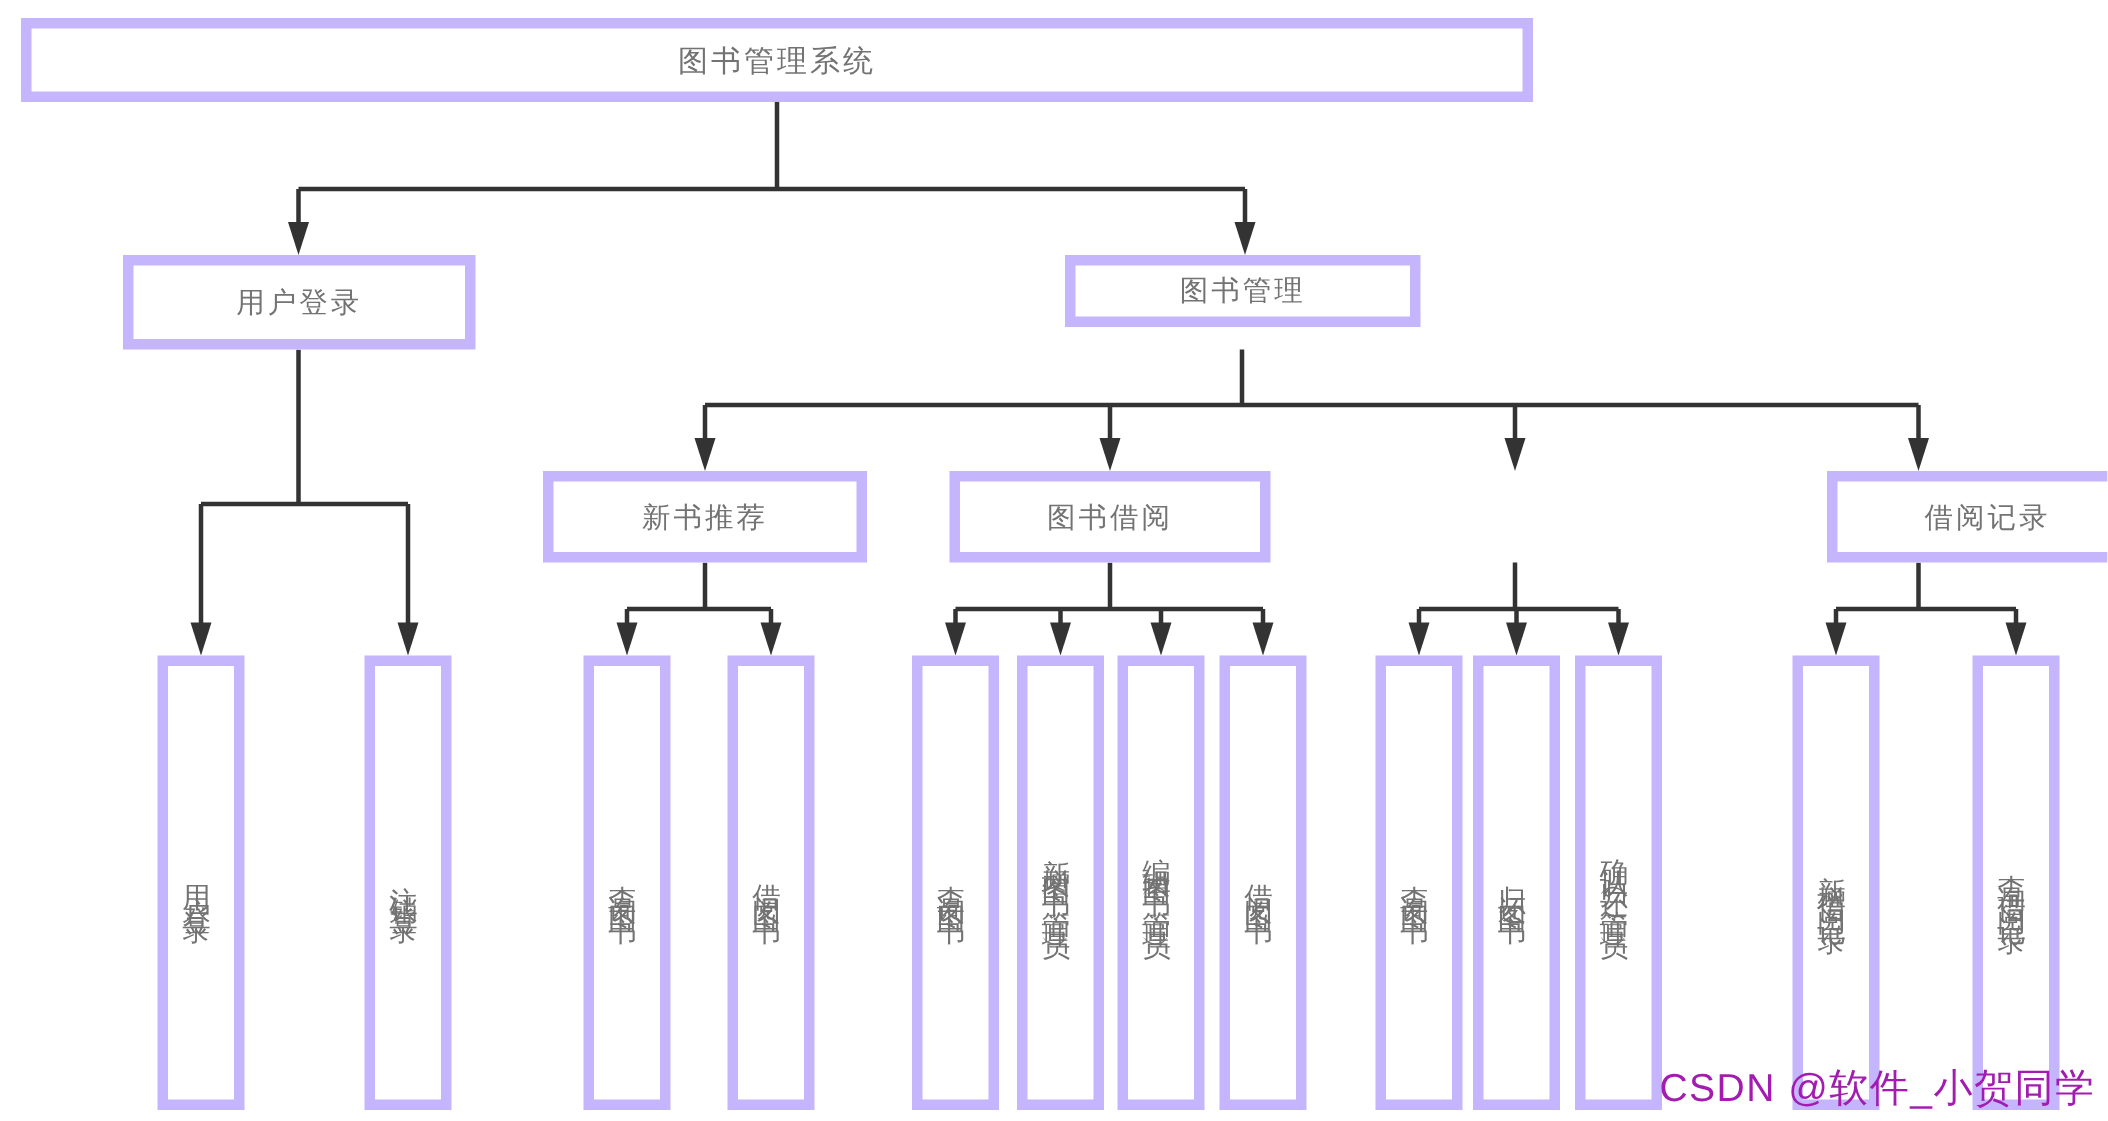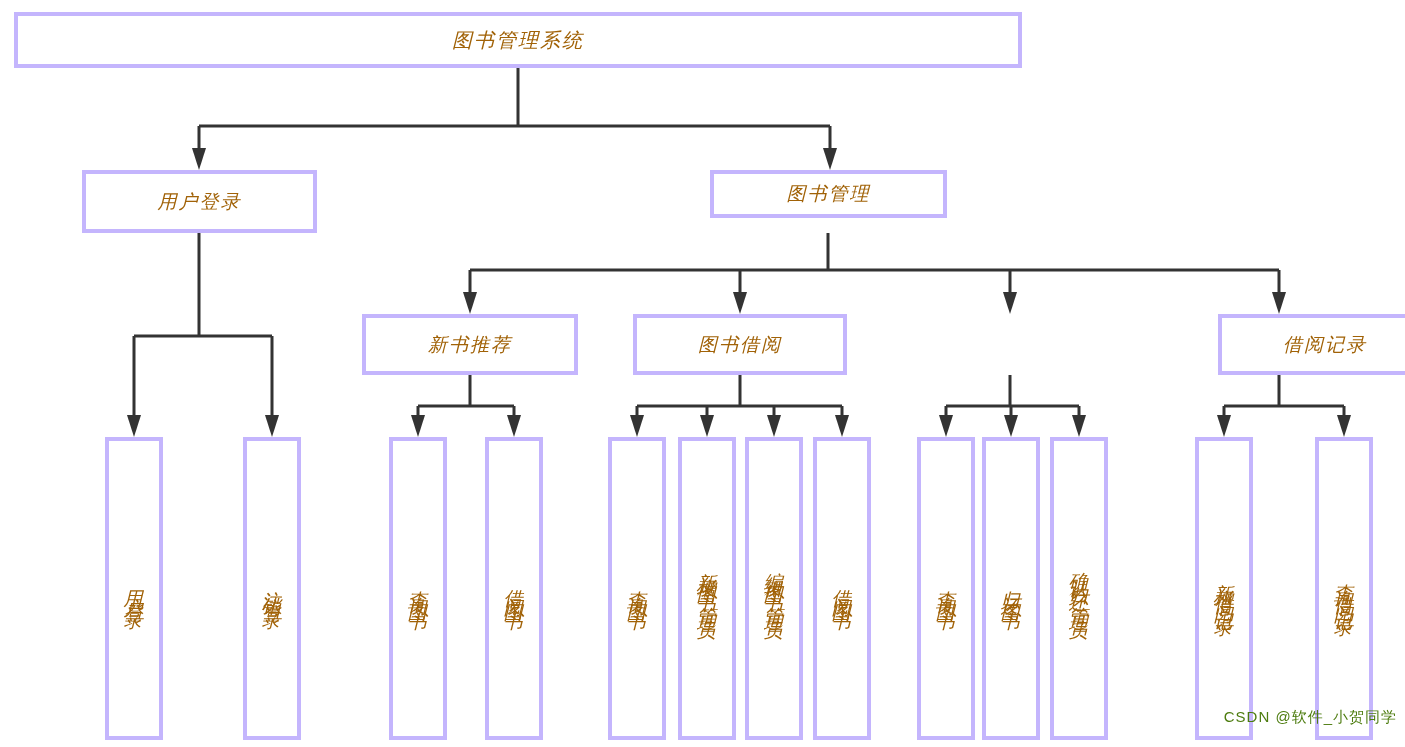--- a/index.html
+++ b/index.html
@@ -17,49 +17,48 @@
   }
   .connector-layer {
     position: absolute;
     left: 0; top: 0;
     width: 1405px;
     height: 747px;
   }
   .box {
     position: absolute;
     box-sizing: border-box;
-    border: 4px solid #c4b5fd;
+    border: 7px solid #c4b5fd;
     background: #ffffff;
-    color: #a16207;
+    color: #737373;
     display: flex;
     align-items: center;
     justify-content: center;
     font-size: 19px;
     letter-spacing: 2px;
     white-space: nowrap;
-    font-style: italic;
   }
   .box.root {
     font-size: 20px;
   }
   .box.leaf {
     display: block;
     writing-mode: vertical-rl;
     text-align: center;
     line-height: 52px;
     font-size: 19px;
     letter-spacing: 7px;
     white-space: normal;
   }
   .watermark {
     position: absolute;
     right: 8px;
-    bottom: 20px;
-    font-size: 15px;
-    color: #4d7c0f;
+    bottom: 4px;
+    font-size: 26px;
+    color: #a21caf;
     letter-spacing: 1px;
     white-space: nowrap;
   }
   svg path {
     stroke: #333333;
     stroke-width: 3;
     fill: none;
   }
   svg polygon {
     fill: #333333;

